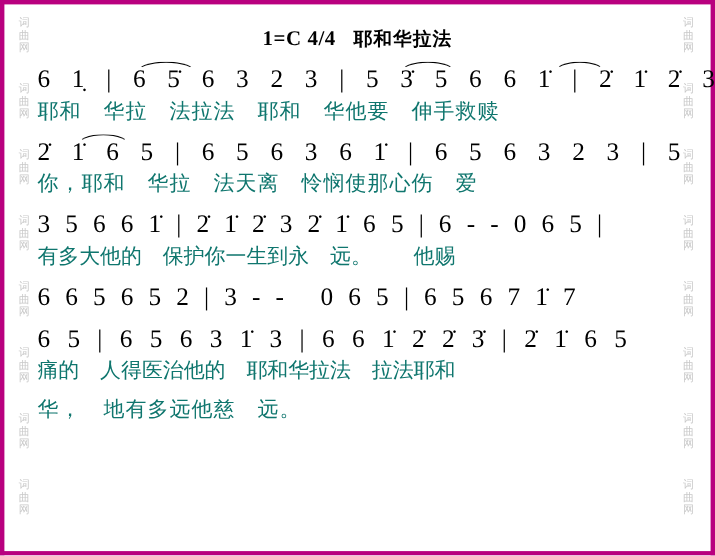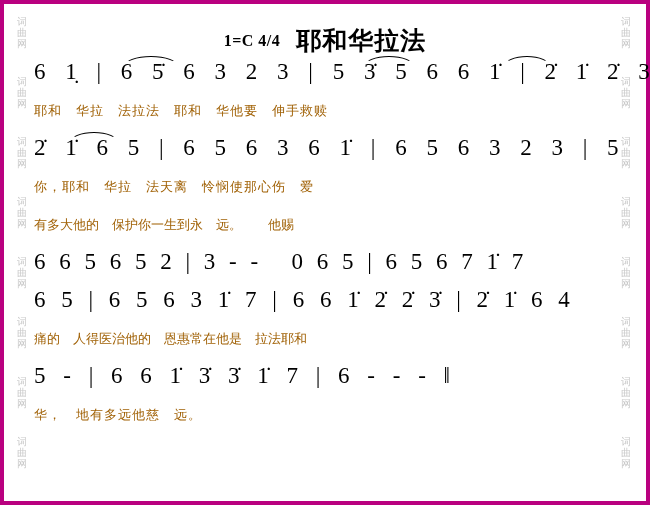--- a/index.html
+++ b/index.html
@@ -62,29 +62,29 @@
   
   #title-row {
     position: absolute;
     left: 0; right: 0;
     top: 24px;
     text-align: center;
     white-space: nowrap;
   }
   #key-sig {
     font-family: "Liberation Serif", serif;
-    font-size: 16px;
+    font-size: 19px;
     font-weight: bold;
     color: #000;
     vertical-align: middle;
     letter-spacing: 0.5px;
   }
   #song-title {
     font-family: "DejaVu Sans", sans-serif;
-    font-size: 25px;
+    font-size: 17px;
     font-weight: bold;
     color: #000;
     vertical-align: middle;
     margin-left: 12px;
     letter-spacing: 1px;
   }
 
   
   #music {
     position: absolute;
@@ -101,27 +101,26 @@
     font-size: 23px;
     color: #000;
     white-space: pre;
     letter-spacing: 0px;
     height: 31px;
     line-height: 31px;
     position: relative;
   }
   .lyrics {
     font-family: "DejaVu Sans", sans-serif;
-    font-size: 13px;
-    color: #a16207;
+    font-size: 19px;
+    color: #0f766e;
     white-space: pre;
     height: 28px;
     line-height: 28px;
     letter-spacing: 0px;
-    margin-top: 10px;
   }
   
   .slur {
     position: absolute;
     border-top: 1.6px solid #000;
     border-left: 1.6px solid transparent;
     border-right: 1.6px solid transparent;
     border-radius: 50% 50% 0 0 / 100% 100% 0 0;
     height: 9px;
     top: 0px;
@@ -193,28 +192,28 @@
   <div id="music">
       <div class="system">
         <div class="notes" style="letter-spacing: 7px;">6 1̣ | 6 5̇ 6 3 2 3 | 5 3̇ 5 6 6 1̇ | 2̇ 1̇ 2̇ 3<span class="slur" style="left: 90px; width: 52px;"></span><span class="slur" style="left: 330px; width: 48px;"></span><span class="slur" style="left: 470px; width: 44px;"></span></div>
         <div class="lyrics" style="letter-spacing: 1px;">耶和　华拉　法拉法　耶和　华他要　伸手救赎</div>
       </div>
       <div class="system">
         <div class="notes" style="letter-spacing: 7px;">2̇ 1̇ 6 5 | 6 5 6 3 6 1̇ | 6 5 6 3 2 3 | 5<span class="slur" style="left: 36px; width: 46px;"></span></div>
         <div class="lyrics" style="letter-spacing: 1px;">你，耶和　华拉　法天离　怜悯使那心伤　爱</div>
       </div>
       <div class="system">
+        <div class="notes" style="letter-spacing: 4px;">3 5 6 6 1̇ | 2̇ 1̇ 2̇ 3 2̇ 1̇ 6 5 | 6 - - 0 6 5 |</div>
         <div class="lyrics" style="letter-spacing: 0px;">有多大他的　保护你一生到永　远。　　他赐</div>
       </div>
       <div class="system">
         <div class="notes" style="letter-spacing: 4px; font-family: Liberation Serif, serif;">6 6 5 6 5 2 | 3 - -   0 6 5 | 6 5 6 7 1̇ 7</div>
       </div>
       <div class="system">
-        <div class="notes" style="letter-spacing: 5px;">6 5 | 6 5 6 3 1̇ 7 | 6 6 1̇ 2̇ 2̇ 3̇ | 2̇ 1̇ 6 4</div>
-        <div class="lyrics" style="letter-spacing: 0px;">痛的　人得医治他的　恩惠常在他是　拉法耶和</div>
-      </div>
-      <div class="system">
-        <div class="notes" style="letter-spacing: 6px;">5 - | 6 6 1̇ 3̇ 3̇ 1̇ 7 | 6 - - - ‖</div>
+        <div class="notes" style="letter-spacing: 5px;">6 5 | 6 5 6 3 1̇ 3 | 6 6 1̇ 2̇ 2̇ 3̇ | 2̇ 1̇ 6 5</div>
+        <div class="lyrics" style="letter-spacing: 0px;">痛的　人得医治他的　耶和华拉法　拉法耶和</div>
+      </div>
+      <div class="system">
         <div class="lyrics" style="letter-spacing: 1px;">华，　地有多远他慈　远。</div>
       </div>
     </div>
 
 </div>
 
 </body></html>

